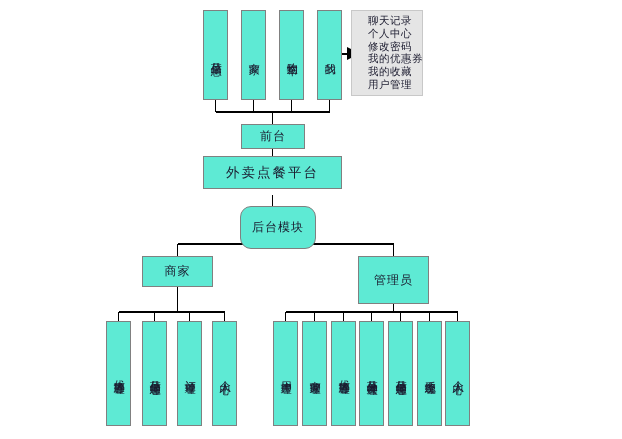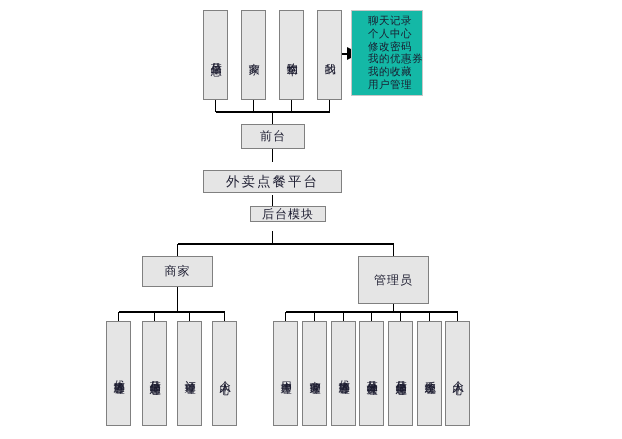--- a/index.html
+++ b/index.html
@@ -15,21 +15,21 @@
   }
   #edges{
     position:absolute;left:0;top:0;
     width:622px;height:439px;
     pointer-events:none;
   }
   .node{
     position:absolute;
     box-sizing:border-box;
     border:1px solid #808080;
-    background:#e5e5e5;
+    background:#5eead4;
     display:flex;
     align-items:center;
     justify-content:center;
     color:#1a1a2e;
     line-height:1.05;
   }
   .node.vert{
     writing-mode:vertical-rl;
     text-orientation:upright;
     letter-spacing:1px;
@@ -40,21 +40,21 @@
     letter-spacing:1px;
   }
   .node.platform{
     font-size:13.5px;
     letter-spacing:2px;
   }
   .note{
     position:absolute;
     box-sizing:border-box;
     border:1px solid #c8c8c8;
-    background:#14b8a6;
+    background:#e5e5e5;
     padding:3px 16px;
     font-size:10.5px;
     line-height:1.22;
     color:#1a1a2e;
     text-align:center;
     letter-spacing:0.5px;
   }
   .note div{white-space:nowrap;}
 </style>
 </head>
@@ -125,25 +125,25 @@
     <div>修改密码</div>
     <div>我的优惠券</div>
     <div>我的收藏</div>
     <div>用户管理</div>
   </div>
 
   <div class="node horiz" style="left:241px;top:124px;width:64px;height:25px;">
     <span>前台</span>
   </div>
 
-  <div class="node platform" style="left:203px;top:170px;width:139px;height:23px;">
+  <div class="node platform" style="left:203px;top:156px;width:139px;height:33px;">
     <span>外卖点餐平台</span>
   </div>
 
-  <div class="node horiz" style="left:250px;top:206px;width:76px;height:16px;">
+  <div class="node horiz" style="left:240px;top:206px;width:76px;height:43px;border-radius:11px;">
     <span>后台模块</span>
   </div>
 
   <div class="node horiz" style="left:142px;top:256px;width:71px;height:31px;">
     <span>商家</span>
   </div>
   <div class="node horiz" style="left:358px;top:256px;width:71px;height:48px;">
     <span>管理员</span>
   </div>
 

